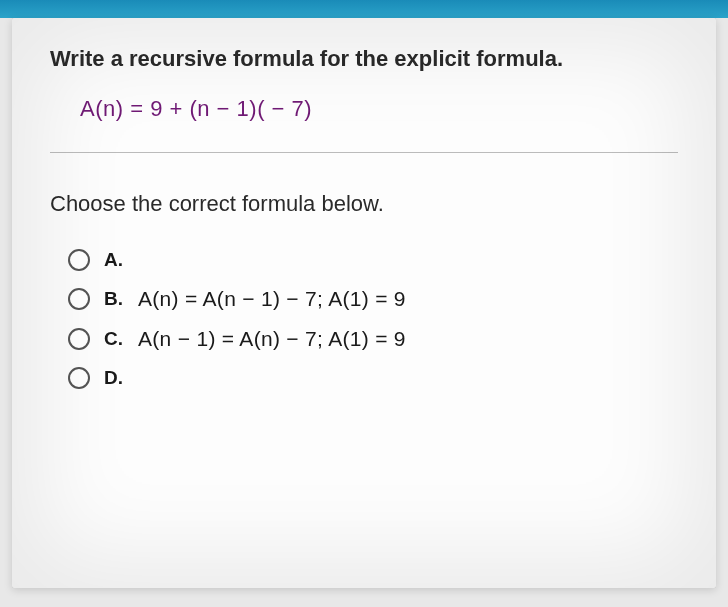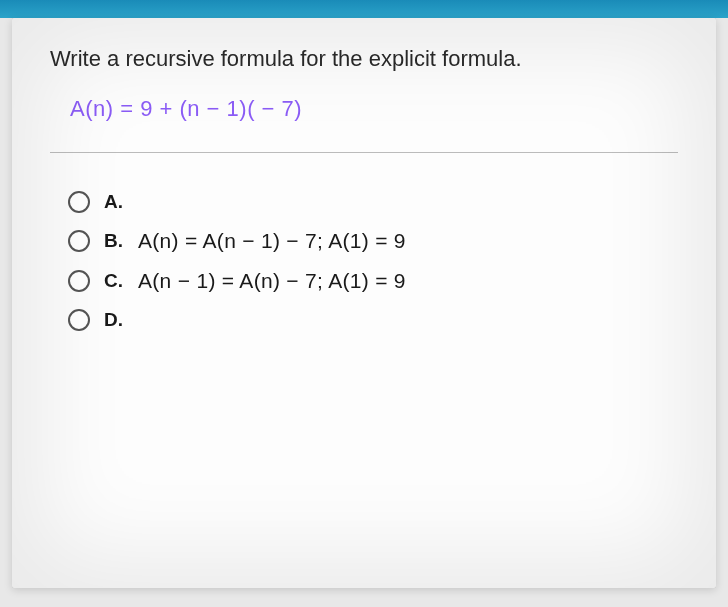--- a/index.html
+++ b/index.html
@@ -25,26 +25,26 @@
       height: 570px;
       padding: 28px 38px;
       box-shadow: 0 2px 8px rgba(0,0,0,0.15);
       border-radius: 2px;
       position: relative;
     }
     .question-prompt {
       font-size: 22px;
       color: #2a2a2a;
       margin-bottom: 24px;
-      font-weight: 400;
+      font-weight: 700;
     }
     .formula-display {
       font-size: 22px;
-      color: #8b5cf6;
-      margin-left: 20px;
+      color: #701a75;
+      margin-left: 30px;
       margin-bottom: 30px;
       font-weight: 400;
       letter-spacing: 0.5px;
     }
     .divider {
       border: none;
       border-top: 1px solid #bbb;
       margin-bottom: 38px;
     }
     .sub-prompt {
@@ -96,20 +96,21 @@
 <div class="top-bar"></div>
 
 <div class="page-container">
 
   <div class="question-prompt">Write a recursive formula for the explicit formula.</div>
 
   <div class="formula-display">A(n) = 9 + (n − 1)( − 7)</div>
 
   <hr class="divider">
 
+  <div class="sub-prompt">Choose the correct formula below.</div>
 
   <div class="options-list">
 
     <div class="option-row">
       <span class="radio-circle"></span>
       <span class="option-letter">A.</span>
     </div>
 
     <div class="option-row">
       <span class="radio-circle"></span>

